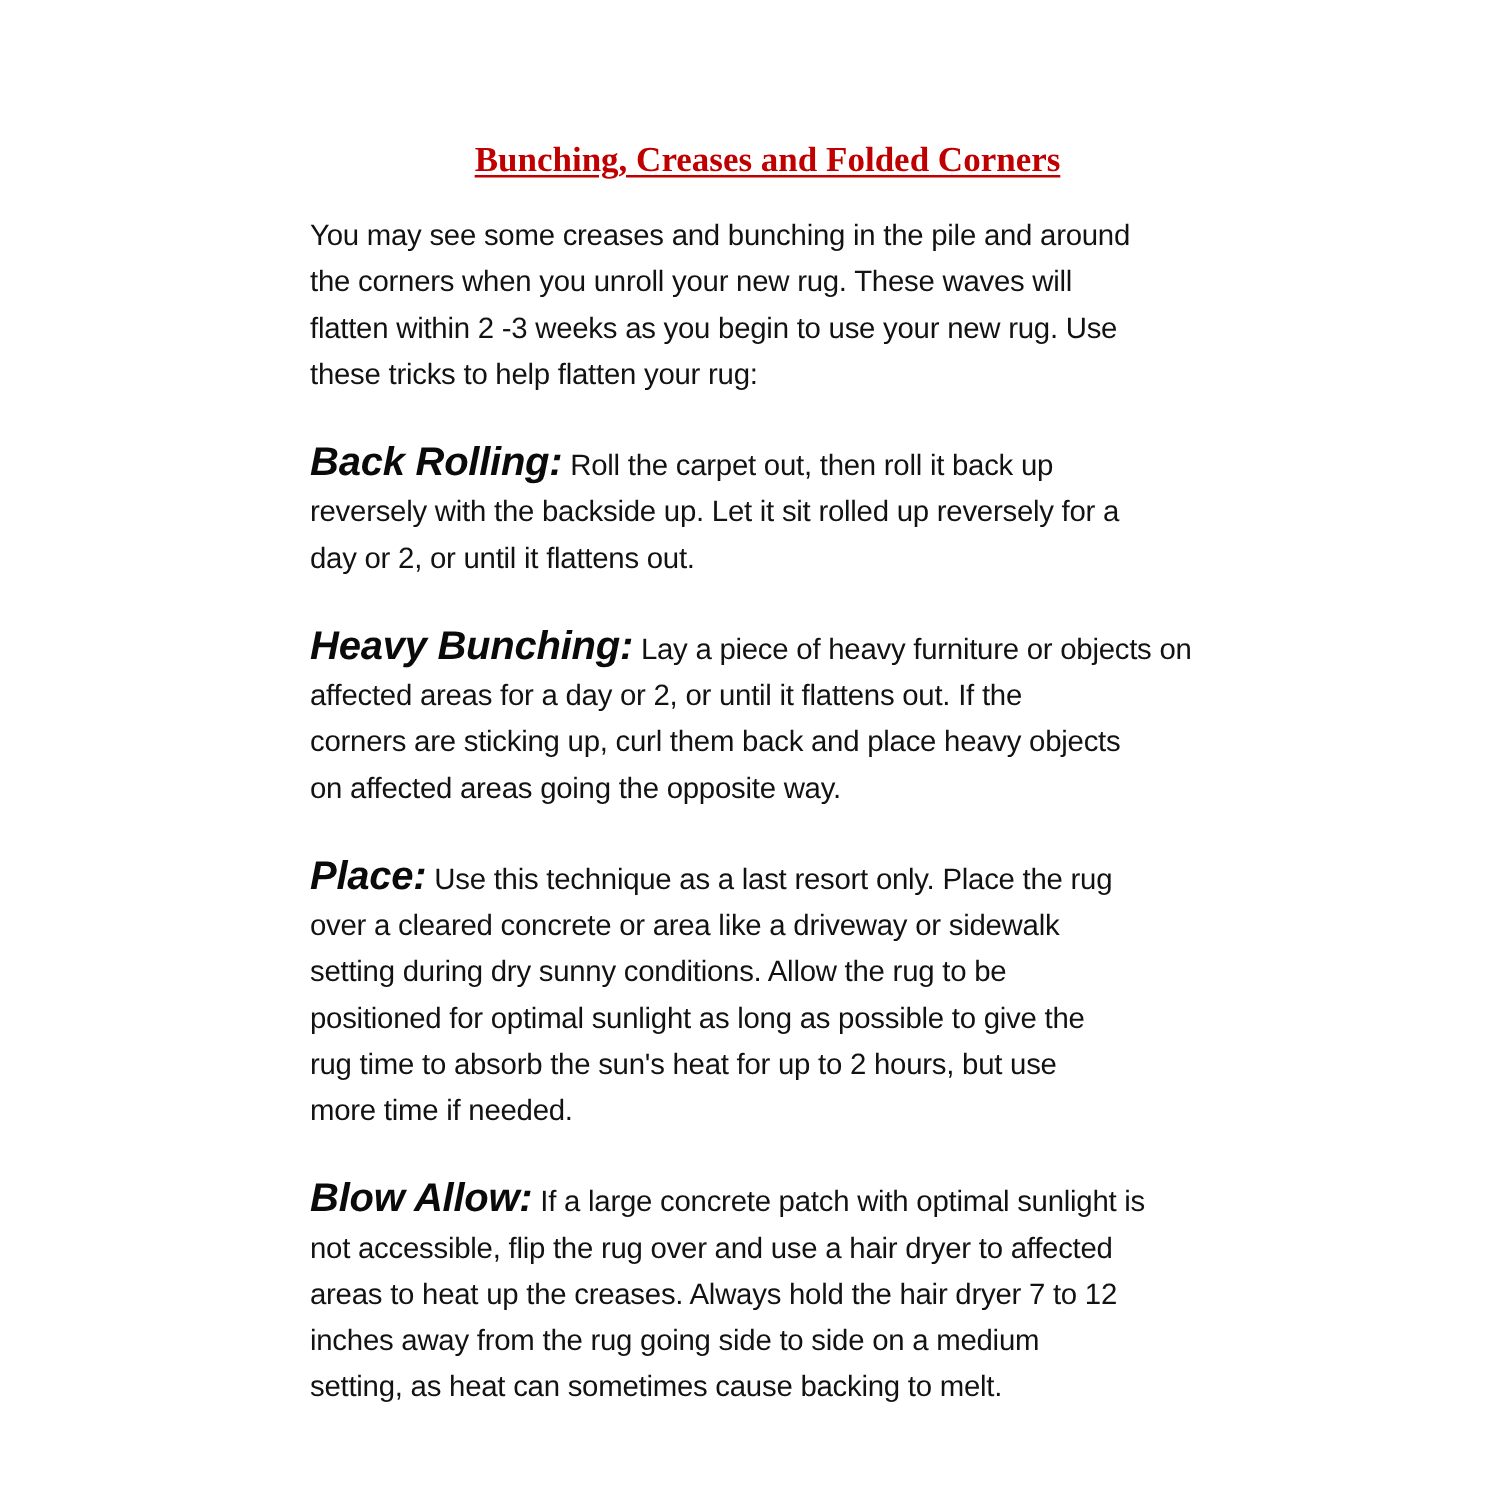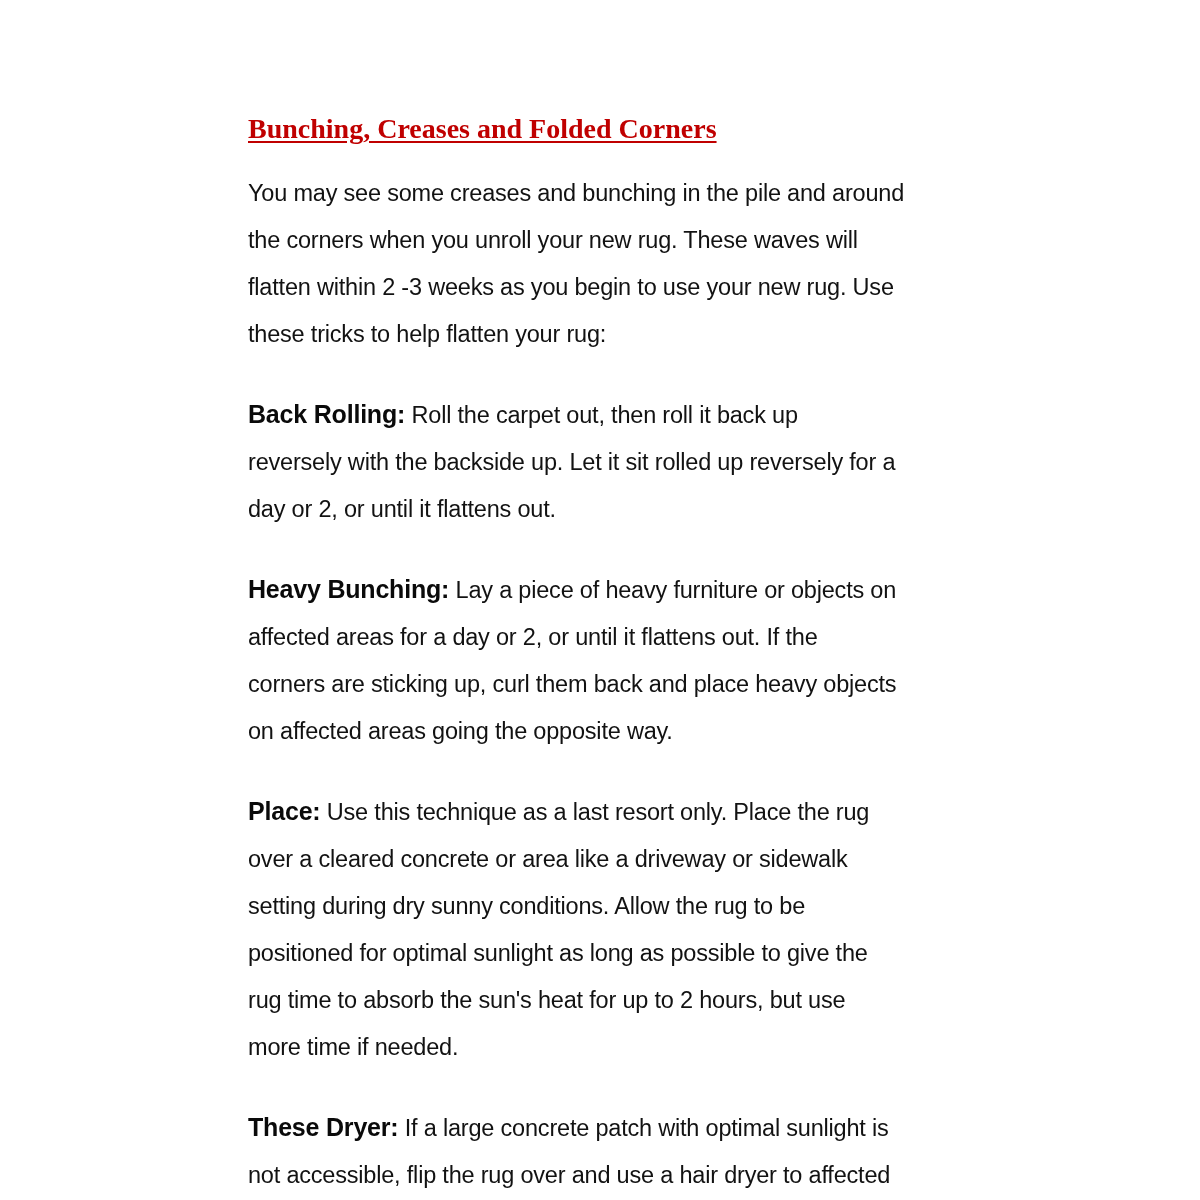--- a/index.html
+++ b/index.html
@@ -20,35 +20,37 @@
   }
   .heading {
     font-family: "Liberation Serif", "DejaVu Serif", serif;
     font-size: 28px;
     line-height: 34px;
     font-weight: 700;
     color: #c00000;
     text-decoration: underline;
     text-underline-offset: 3px;
     margin: 0 0 24px 0;
+    text-align: center;
   }
   .para {
     font-size: 23.5px;
-    line-height: 47px;
+    line-height: 37px;
     letter-spacing: -0.2px;
     margin: 14px 0 33px 0;
     width: 760px;
     white-space: pre-line;
     color: #121212;
   }
   .run-in {
     font-weight: 700;
-    font-size: 25px;
+    font-size: 32px;
     letter-spacing: -0.2px;
     color: #0a0a0a;
+    font-style: italic;
   }
 </style>
 </head>
 <body>
 
 <div class="page">
 
   <h1 class="heading">Bunching, Creases and Folded Corners</h1>
 
   <p class="para"><span>You may see some creases and bunching in the pile and around
@@ -65,19 +67,19 @@
 corners are sticking up, curl them back and place heavy objects
 on affected areas going the opposite way.</span></p>
 
   <p class="para"><strong class="run-in">Place:</strong><span> Use this technique as a last resort only. Place the rug
 over a cleared concrete or area like a driveway or sidewalk
 setting during dry sunny conditions. Allow the rug to be
 positioned for optimal sunlight as long as possible to give the
 rug time to absorb the sun's heat for up to 2 hours, but use
 more time if needed.</span></p>
 
-  <p class="para"><strong class="run-in">These Dryer:</strong><span> If a large concrete patch with optimal sunlight is
+  <p class="para"><strong class="run-in">Blow Allow:</strong><span> If a large concrete patch with optimal sunlight is
 not accessible, flip the rug over and use a hair dryer to affected
 areas to heat up the creases. Always hold the hair dryer 7 to 12
 inches away from the rug going side to side on a medium
 setting, as heat can sometimes cause backing to melt.</span></p>
 
 </div>
 
 </body></html>

